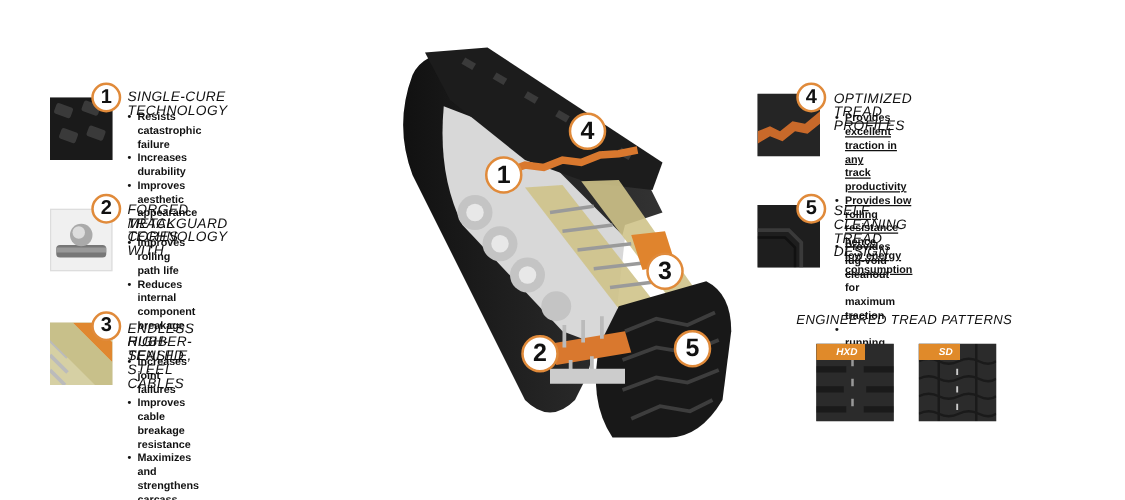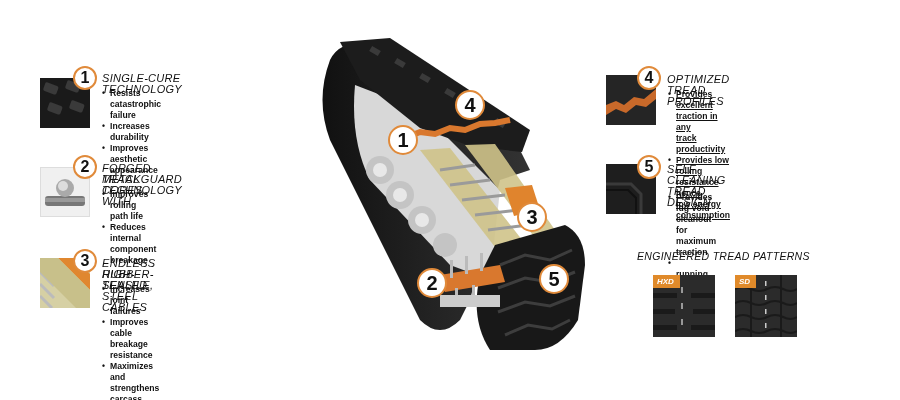--- a/index.html
+++ b/index.html
@@ -31,21 +31,21 @@
   .t3 { background: #cfc9a0; }
   .t4 { background: #262626; }
   .t5 { background: #1f1f1f; }
 
   .patterns-title {
     position: absolute; left: 637px; top: 250px;
     font: italic 10.5px "Liberation Sans", sans-serif; letter-spacing: 0.3px; color: #111;
   }
   .pattern { position: absolute; width: 62px; height: 62px; background: #2a2a2a; overflow: hidden; }
   .ptag {
-    position: absolute; left: 0; top: 0; padding: 2px 6px 2px 4px;
+    position: absolute; left: 0; top: 0; padding: 2px 6px 2px 16px;
     background: #e08a2a; color: #fff; font: bold italic 8px "Liberation Sans", sans-serif;
   }
 </style>
 </head>
 <body>
 
 <div class="feature">
   <div class="thumb t1" style="left:40px;top:78px;">
     <svg width="50" height="50">
       <rect width="50" height="50" fill="#1a1a1a"></rect>

